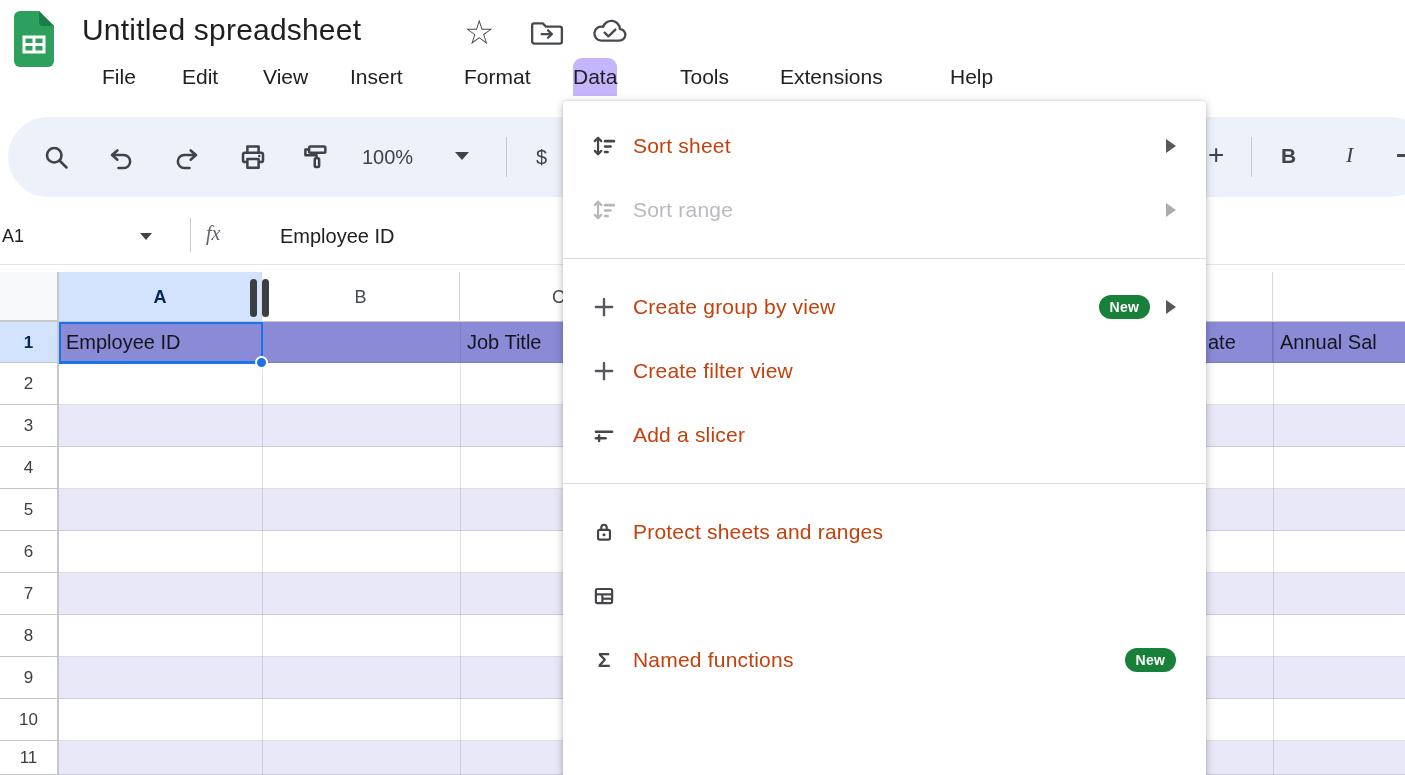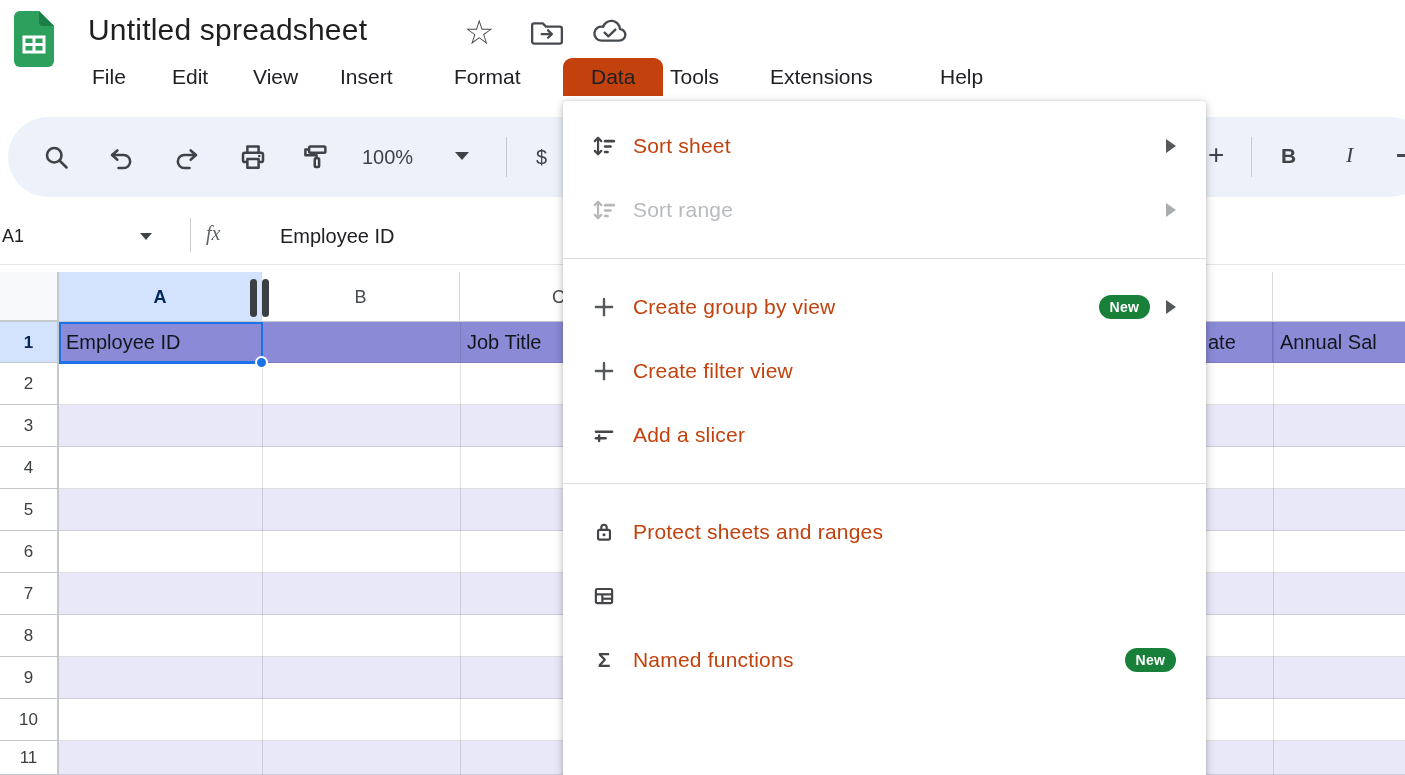--- a/index.html
+++ b/index.html
@@ -4,27 +4,27 @@
 <style>
   * { margin:0; padding:0; box-sizing:border-box; }
   html,body { background:#fff; }
   #app {
     position:relative; width:1405px; height:775px; overflow:hidden;
     background:#fff; font-family:"Liberation Sans", sans-serif; color:#1f1f1f;
   }
   .abs { position:absolute; }
 
   
-  .doc-title { left:88px; top:13px; font-size:30px; color:#1f1f1f; letter-spacing:.2px; }
+  .doc-title { left:82px; top:13px; font-size:30px; color:#1f1f1f; letter-spacing:.2px; }
   .star-icon { left:464px; top:12px; font-size:34px; color:#474b50; line-height:40px; }
   .menubar-item {
     top:58px; height:38px; line-height:38px; font-size:21px; color:#202124;
-    padding:0 2px; border-radius:9px;
+    padding:0 2px; border-radius:9px;margin-left:10px;
   }
-  .menubar-item.active { background:#c2410c; border-radius:9px 9px 0 0; padding:0 28px; }
+  .menubar-item.active { background:#c4b5fd; border-radius:9px 9px 0 0; padding:0 0; }
 
   
   .toolbar-pill { left:8px; top:117px; width:1422px; height:80px; border-radius:40px; background:#edf2fa; }
   .tb-txt { font-size:20px; color:#3f4246; }
   .tb-divider { width:1px; height:40px; background:#c6c9cd; top:137px; }
   .arrow-down { width:0; height:0; border-left:7px solid transparent; border-right:7px solid transparent; border-top:8px solid #3f4246; }
 
   
   .cell-ref { left:2px; top:226px; font-size:18px; color:#202124; }
   .fx-label { left:206px; top:222px; font-size:20px; font-style:italic; color:#5f6368; font-family:"Liberation Serif", serif; }

